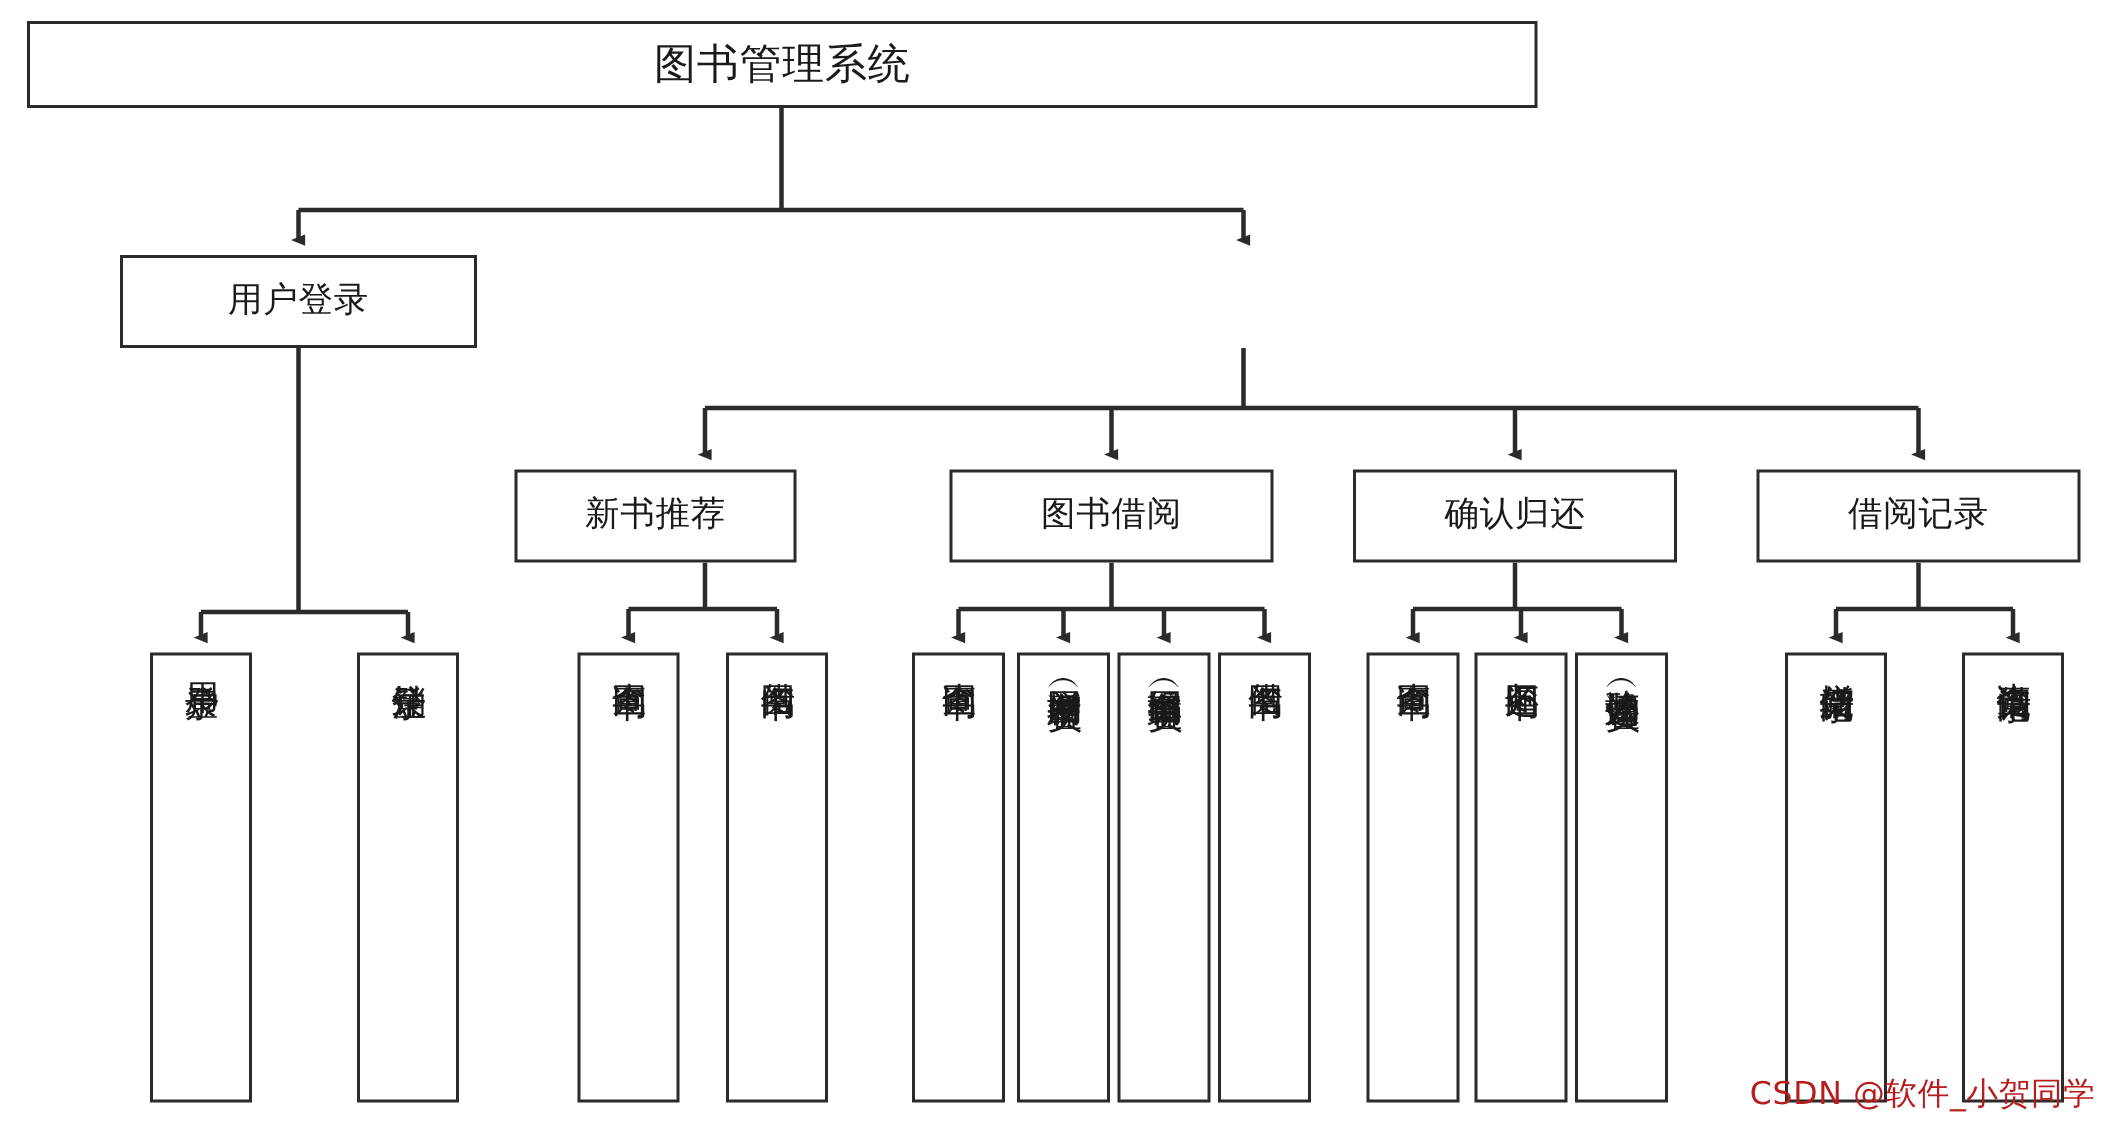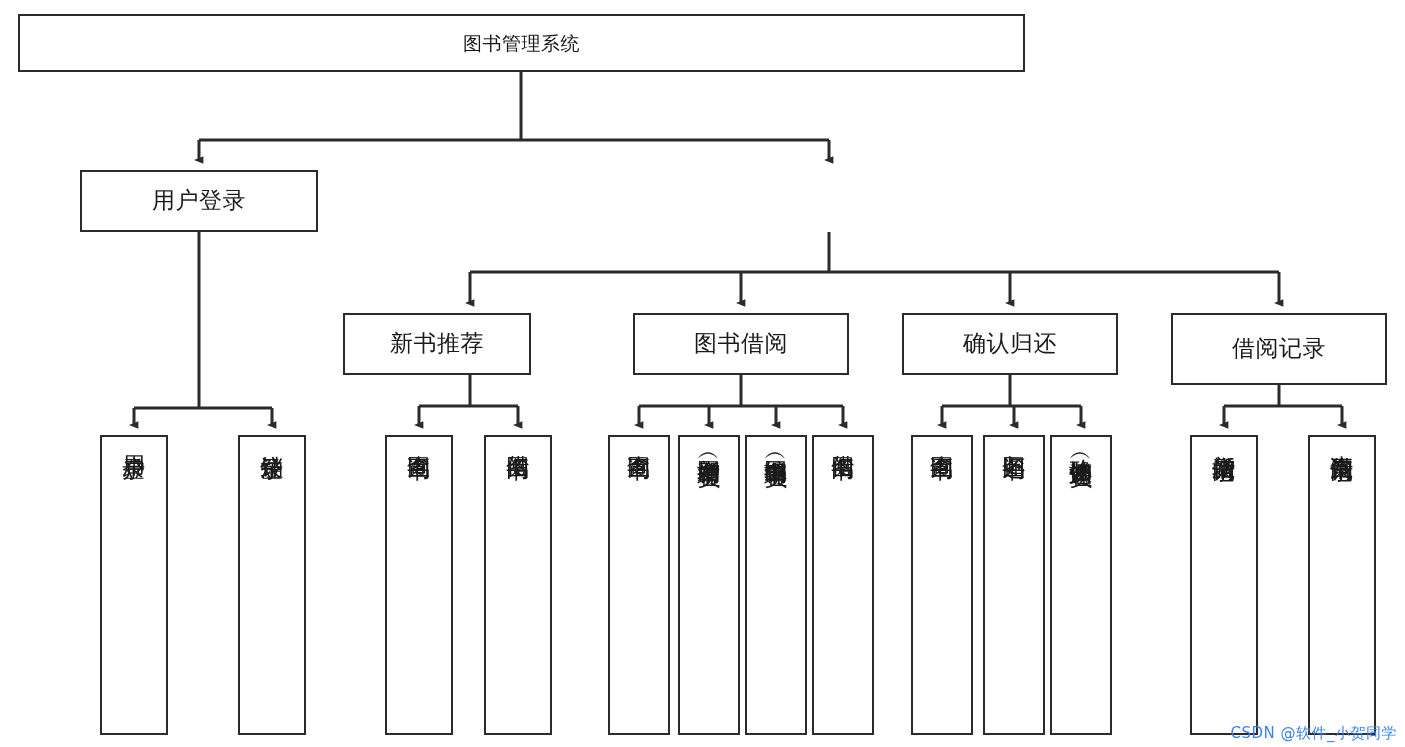--- a/index.html
+++ b/index.html
@@ -38,42 +38,42 @@
     display: block;
     text-align: center;
     line-height: 1.18;
     white-space: nowrap;
   }
   
   .node.h .lbl {
     font-size: 23px;
     letter-spacing: 0.5px;
   }
-  .node.root .lbl { font-size: 19px; }
+  .node.root .lbl { font-size: 28px; }
   
   .node.v {
     align-items: flex-start;
     justify-content: center;
     padding-top: 0;
   }
   .node.v .lbl {
     writing-mode: vertical-rl;
     text-orientation: upright;
     font-size: 23px;
     line-height: 1.06;
     letter-spacing: 1px;
     max-height: 100%;
   }
   .node.v.tall .lbl { padding-top: 4px; }
   .watermark {
     position: absolute;
     right: 8px;
     bottom: 4px;
-    font-size: 15px;
-    color: #3b82f6;
+    font-size: 21px;
+    color: #b91c1c;
     letter-spacing: 0.5px;
     white-space: nowrap;
     user-select: none;
   }
 </style>
 </head>
 <body>
 
 <div id="canvas">
 
@@ -137,21 +137,21 @@
 
   <div class="node h" style="left:343px; top:313px; width:188px; height:62px;">
     <span class="lbl">新书推荐</span>
   </div>
   <div class="node h" style="left:633px; top:313px; width:216px; height:62px;">
     <span class="lbl">图书借阅</span>
   </div>
   <div class="node h" style="left:902px; top:313px; width:216px; height:62px;">
     <span class="lbl">确认归还</span>
   </div>
-  <div class="node h" style="left:1171px; top:313px; width:216px; height:72px;">
+  <div class="node h" style="left:1171px; top:313px; width:216px; height:62px;">
     <span class="lbl">借阅记录</span>
   </div>
 
   <div class="node v" style="left:100px; top:435px; width:68px; height:300px;">
     <span class="lbl">用户登录</span>
   </div>
   <div class="node v" style="left:238px; top:435px; width:68px; height:300px;">
     <span class="lbl">注销登录</span>
   </div>
 

